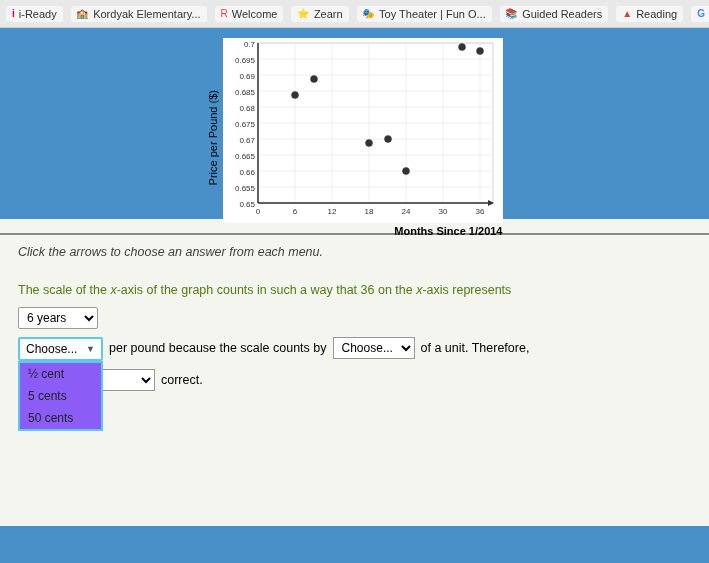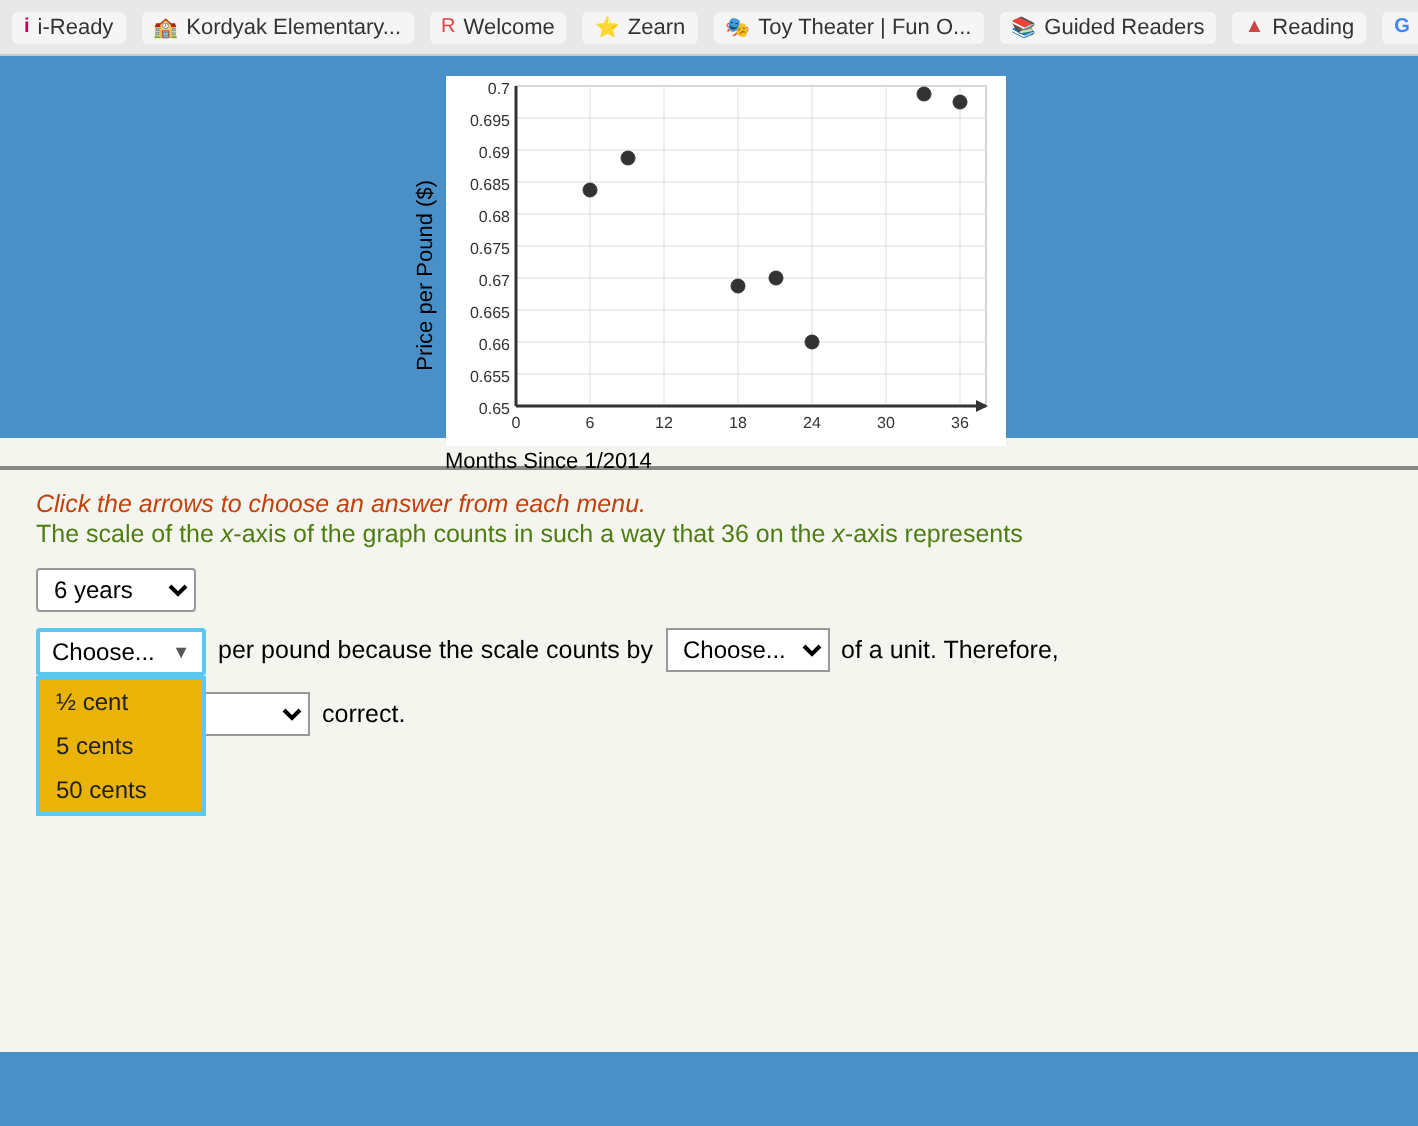--- a/index.html
+++ b/index.html
@@ -77,37 +77,37 @@
       width: 280px;
       height: 185px;
       background: white;
       border: none;
       position: relative;
     }
 
     .x-axis-label {
       font-size: 11px;
       color: #000;
-      text-align: left;
+      text-align: right;
       margin-top: 2px;
-      font-weight: normal;
+      font-weight: bold;
     }
 
     
     .question-area {
       background: #f5f5f0;
       padding: 14px 18px 14px 18px;
       height: calc(563px - 228px - 28px);
       overflow: visible;
     }
 
     .instruction-text {
       font-size: 12.5px;
-      color: #c2410c;
-      margin-bottom: 1px;
+      color: #404040;
+      margin-bottom: 24px;
       font-style: italic;
     }
 
     .question-text {
       font-size: 12.5px;
       color: #4d7c0f;
       margin-bottom: 10px;
     }
 
     .answer-row {
@@ -311,21 +311,21 @@
     </select>
   </div>
 
   <div class="answer-row2">
 
     <div style="position:relative; display:inline-block;">
       <div class="dropdown-open-btn" style="border:2px solid #5bc8f0; min-width:85px; background:white; padding:3px 6px; font-size:12px; display:flex; align-items:center; justify-content:space-between; cursor:pointer;">
         <span>Choose...</span>
         <span class="arrow-down">▼</span>
       </div>
-      <div class="dropdown-menu" style="position:absolute; top:100%; left:0; border:2px solid #5bc8f0; background:#eab308; min-width:85px; z-index:100;">
+      <div class="dropdown-menu" style="position:absolute; top:100%; left:0; border:2px solid #5bc8f0; background:#8b5cf6; min-width:85px; z-index:100;">
         <div class="dropdown-menu-item" style="padding:4px 8px; font-size:12px; cursor:pointer;">½ cent</div>
         <div class="dropdown-menu-item" style="padding:4px 8px; font-size:12px; cursor:pointer;">5 cents</div>
         <div class="dropdown-menu-item" style="padding:4px 8px; font-size:12px; cursor:pointer;">50 cents</div>
       </div>
     </div>
 
     <div style="display:flex; align-items:center; gap:6px; flex-wrap:nowrap; margin-top:0;">
       <span>per pound because the scale counts by</span>
 
       <select style="border:1px solid #999; padding:2px 4px; font-size:12px; background:white; min-width:80px;">

